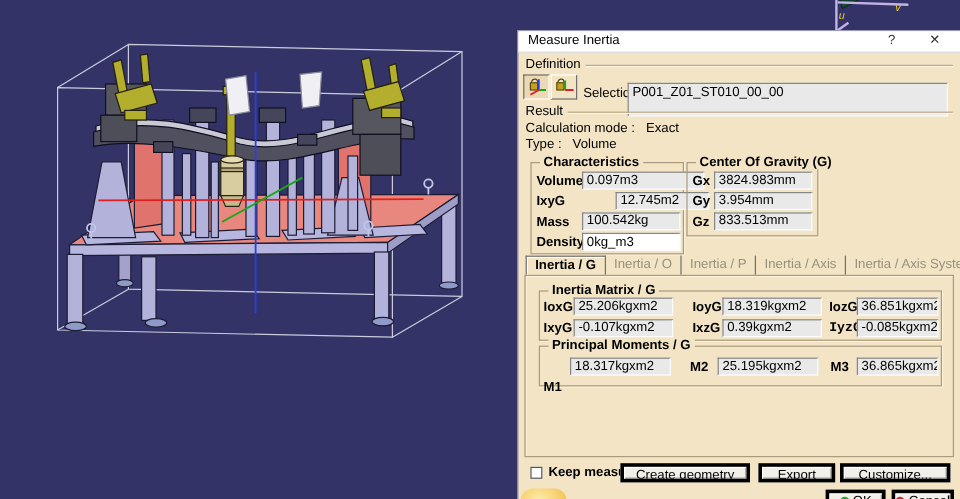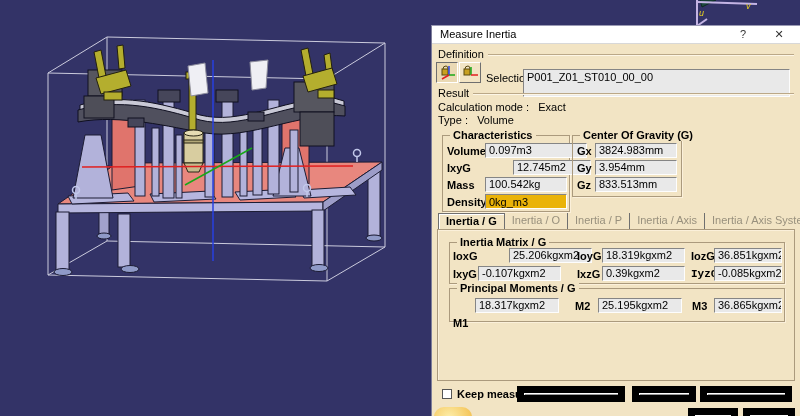--- a/index.html
+++ b/index.html
@@ -18,30 +18,30 @@
   .sep{position:absolute;height:10px;display:flex;align-items:center;}
   .sep b{font-weight:normal;color:#000;white-space:nowrap;}
   .sep .rule{flex:1;height:0;border-top:1px solid #bba888;box-shadow:0 1px 0 #fdf6e6;margin-left:4px;}
   .icon-btn{position:absolute;width:22px;height:21px;background:#f2e4c4;
             border:1px solid;border-color:#fff #6f6f6f #6f6f6f #fff;box-sizing:border-box;padding:0;}
   .icon-btn.pressed{border-color:#6f6f6f #fff #fff #6f6f6f;background:#eaD9b4;}
   .lbl{position:absolute;white-space:nowrap;}
   .blbl{position:absolute;white-space:nowrap;font-weight:bold;}
   .field{position:absolute;background:#e9e9e9;border:1px solid;border-color:#858585 #fdfdfd #fdfdfd #858585;
          box-sizing:border-box;height:15px;line-height:12px;padding:0 3px;overflow:hidden;white-space:nowrap;}
-  .field.white{background:#eab308;font:inherit;}
+  .field.white{background:#ffffff;font:inherit;}
   .groupbox{position:absolute;border:1px solid #ab9a7d;box-shadow:1px 1px 0 #fbf0da;box-sizing:border-box;}
   .groupbox .caption{position:absolute;top:-7px;left:7px;background:#f2e4c4;padding:0 3px;font-weight:bold;white-space:nowrap;}
   .tabs{position:absolute;display:flex;}
   .tab{height:16px;line-height:15px;padding:0 7px;color:#98907d;border-right:1px solid #6f6f6f;
        white-space:nowrap;box-sizing:border-box;}
   .tab.active{color:#000;font-weight:bold;background:#f2e4c4;border:1px solid #6f6f6f;border-bottom:none;
               box-shadow:inset 1px 1px 0 #fff;}
   .panel{position:absolute;border:1px solid #ab9a7d;box-shadow:inset 1px 1px 0 #fbf0da;box-sizing:border-box;background:#f2e4c4;}
-  .btn{position:absolute;height:16px;background:#f1efe9;border:7px solid #000000;
+  .btn{position:absolute;height:16px;background:#f1efe9;border:3px solid #000000;
        box-shadow:inset 1px 1px 0 #ffffff, inset -1px -1px 0 #9a9a9a;box-sizing:border-box;
        text-align:center;line-height:14px;white-space:nowrap;overflow:hidden;}
   .chk{position:absolute;width:10px;height:10px;background:#fff;border:1px solid #555;box-sizing:border-box;}
   .dot{display:inline-block;width:8px;height:8px;border-radius:50%;margin-right:3px;vertical-align:middle;}
   .yellow-blob{position:absolute;background:radial-gradient(circle at 40% 90%,#fdeeab,#f3c050);
                border-radius:10px 10px 0 0;}
 </style>
 </head>
 <body>
 
@@ -244,21 +244,21 @@
       <div class="tab">Inertia / P</div>
       <div class="tab">Inertia / Axis</div>
       <div class="tab">Inertia / Axis System</div>
     </div>
 
     <div class="panel" style="left:5px;top:203px;width:358px;height:152px;">
 
       <div class="groupbox" style="left:11px;top:12px;width:336px;height:42px;">
         <span class="caption">Inertia Matrix / G</span>
         <span class="blbl" style="left:3px;top:7px;">IoxG</span>
-        <div class="field" style="left:28px;top:5px;width:83px;margin-left:31px;">25.206kgxm2</div>
+        <div class="field" style="left:28px;top:5px;width:83px;">25.206kgxm2</div>
         <span class="blbl" style="left:127px;top:7px;">IoyG</span>
         <div class="field" style="left:152px;top:5px;width:83px;">18.319kgxm2</div>
         <span class="blbl" style="left:241px;top:7px;">IozG</span>
         <div class="field" style="left:264px;top:5px;width:68px;">36.851kgxm2</div>
         <span class="blbl" style="left:3px;top:25px;">IxyG</span>
         <div class="field" style="left:28px;top:23px;width:83px;">-0.107kgxm2</div>
         <span class="blbl" style="left:127px;top:25px;">IxzG</span>
         <div class="field" style="left:152px;top:23px;width:83px;">0.39kgxm2</div>
         <span class="blbl" style="left:241px;top:25px;font-family:Liberation Mono, monospace;">IyzG</span>
         <div class="field" style="left:264px;top:23px;width:68px;text-align:center;">-0.085kgxm2</div>

